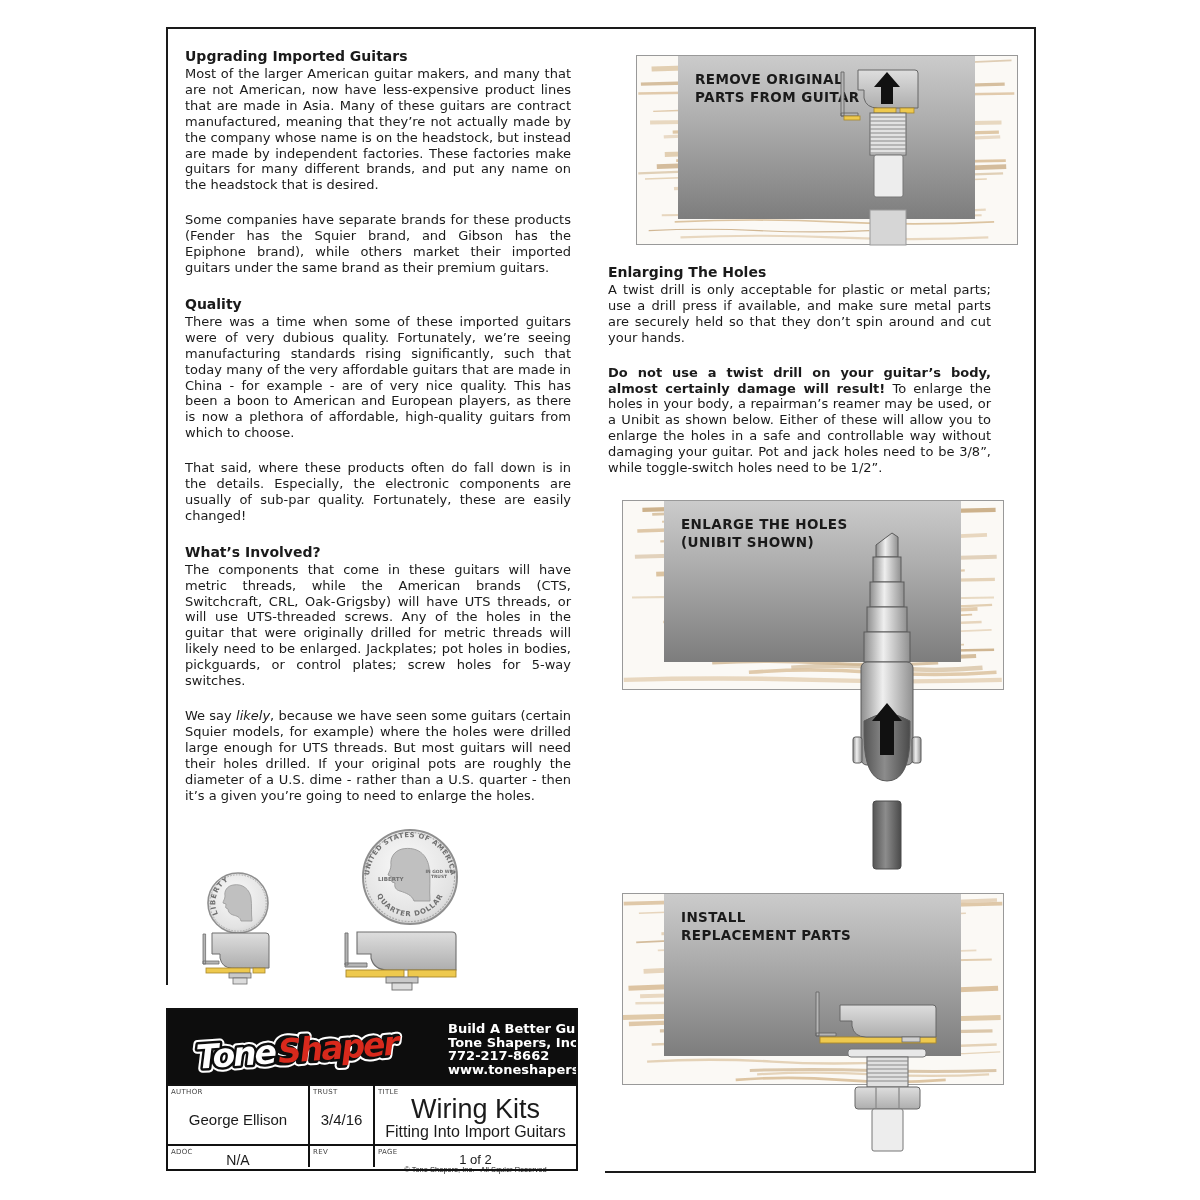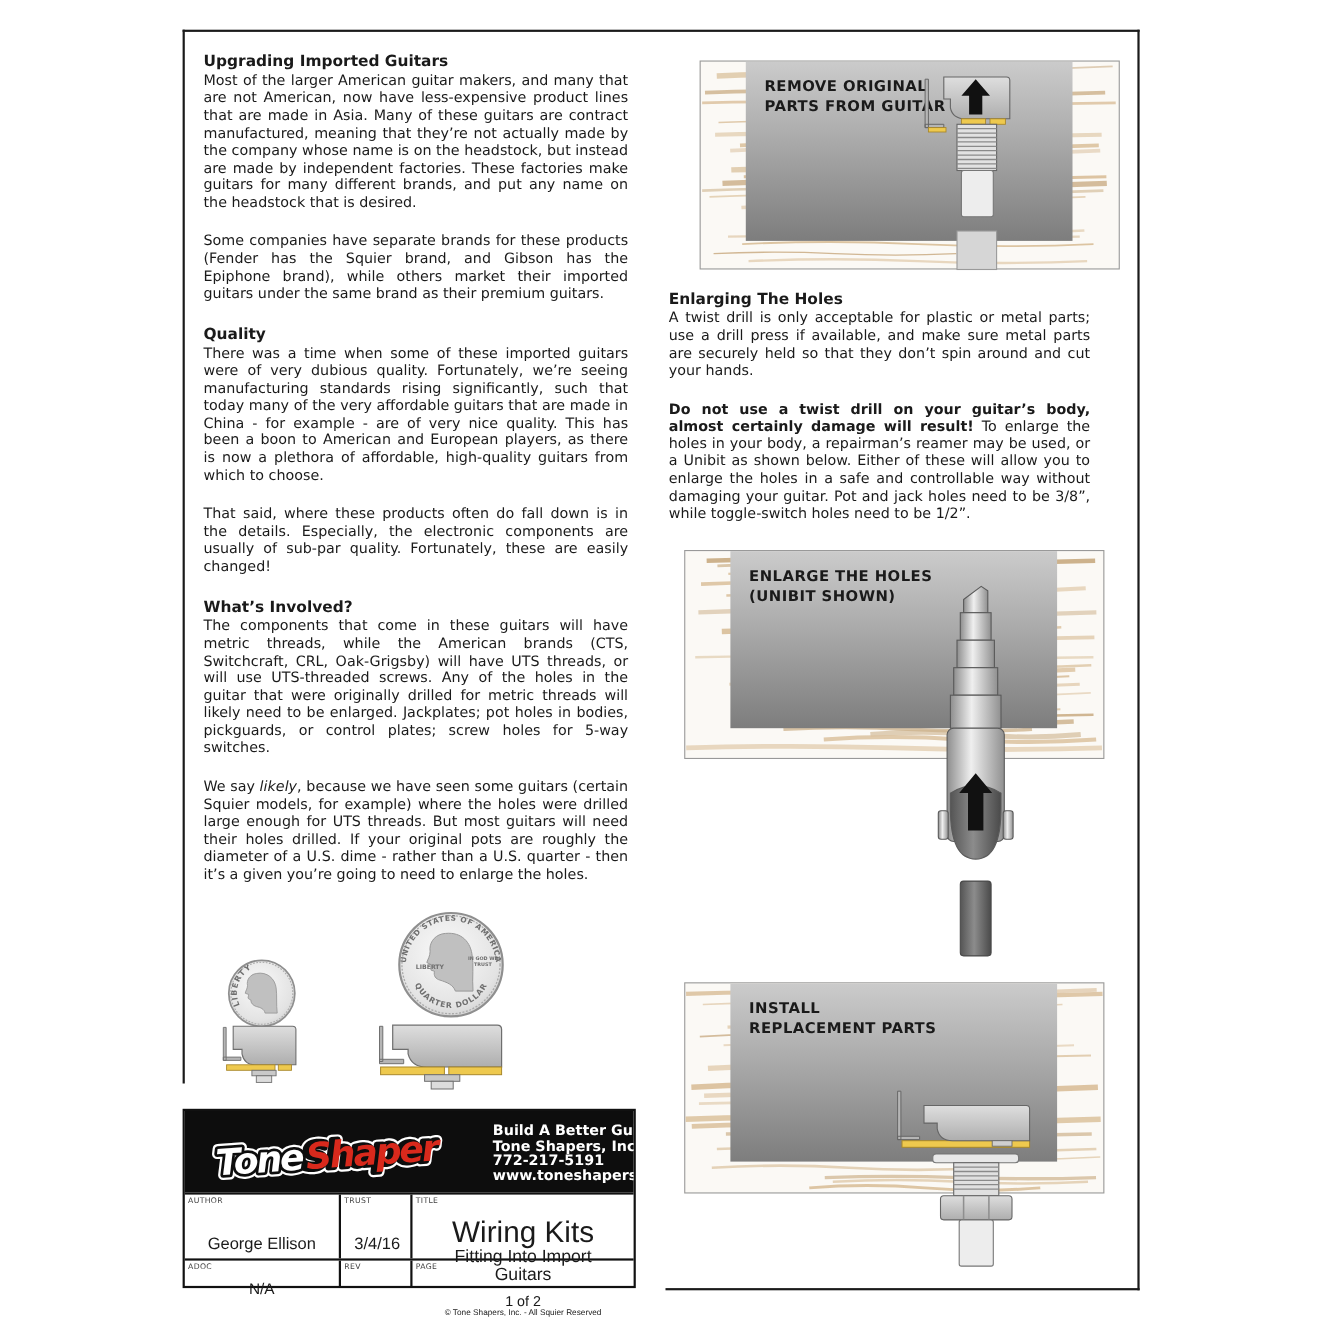--- a/index.html
+++ b/index.html
@@ -19,21 +19,21 @@
   .panel-label{position:absolute;left:58px;top:14px;font-weight:bold;font-size:13.5px;
       line-height:18px;white-space:pre-line;letter-spacing:.4px;}
   .illu{position:absolute;z-index:5;}
   
   .tblock{position:absolute;left:166px;top:1008px;width:412px;height:163px;
       border:2px solid #111;box-sizing:border-box;background:#fff;}
   .tb-band{position:relative;width:100%;height:74px;background:#0d0d0d;overflow:hidden;}
   .tb-contact{position:absolute;left:280px;top:12px;color:#fff;font-weight:bold;
       font-size:13px;line-height:13.5px;}
   .tb-row{display:flex;box-sizing:border-box;border-top:2px solid #111;}
-  .tb-cell{position:relative;box-sizing:border-box;padding:12px;}
+  .tb-cell{position:relative;box-sizing:border-box;padding:1px;}
   .tb-cell + .tb-cell{border-left:2px solid #111;}
   .tb-lab{position:absolute;left:3px;top:2px;font-size:7px;color:#444;letter-spacing:.3px;}
   .tb-val{width:100%;text-align:center;font-family:"Liberation Sans",sans-serif;}
   .coin-txt{fill:#6e6e6e;font-family:"DejaVu Sans",sans-serif;font-weight:bold;}
 </style>
 </head>
 <body>
 
 <div class="frame-line" style="left:166px;top:27px;width:870px;height:2px;"></div>
 <div class="frame-line" style="left:1034px;top:27px;width:2px;height:1146px;"></div>
@@ -274,21 +274,21 @@
       <g transform="rotate(-4 135 40)" font-family="DejaVu Sans, sans-serif" font-style="italic" font-weight="bold" font-size="33" letter-spacing="-2">
         <text x="10" y="50" stroke="#fff" stroke-width="9" stroke-linejoin="round" fill="none">ToneShaper</text>
         <text x="10" y="50" stroke="#0d0d0d" stroke-width="5" stroke-linejoin="round" fill="#0d0d0d">ToneShaper</text>
         <text x="10" y="50" fill="#fff">Tone</text>
         <text x="92" y="50" fill="#d8291c">Shaper</text>
       </g>
     </svg>
     <div class="tb-contact">
       <div>Build A Better Guitar</div>
       <div>Tone Shapers, Inc.</div>
-      <div>772-217-5191</div>
+      <div>772-217-8662</div>
       <div>www.toneshapers.com</div>
     </div>
   </div>
   <div class="tb-row" style="height:60px;">
     <div class="tb-cell" style="width:140px;">
       <div class="tb-lab">AUTHOR</div>
       <div class="tb-val" style="font-size:15px;margin-top:24px;">George Ellison</div>
     </div>
     <div class="tb-cell" style="width:65px;">
       <div class="tb-lab">TRUST</div>
@@ -303,17 +303,17 @@
   <div class="tb-row" style="height:23px;">
     <div class="tb-cell" style="width:140px;">
       <div class="tb-lab">ADOC</div>
       <div class="tb-val" style="font-size:14px;margin-top:5px;text-align:center;">N/A</div>
     </div>
     <div class="tb-cell" style="width:65px;">
       <div class="tb-lab">REV</div>
     </div>
     <div class="tb-cell" style="flex:1;">
       <div class="tb-lab">PAGE</div>
-      <div class="tb-val" style="font-size:13px;margin-top:18px;line-height:13px;">1 of 2</div>
+      <div class="tb-val" style="font-size:13px;margin-top:6px;line-height:13px;">1 of 2</div>
       <div class="tb-val" style="font-size:7.5px;line-height:8px;">© Tone Shapers, Inc. - All Squier Reserved</div>
     </div>
   </div>
 </div>
 
 </body></html>

